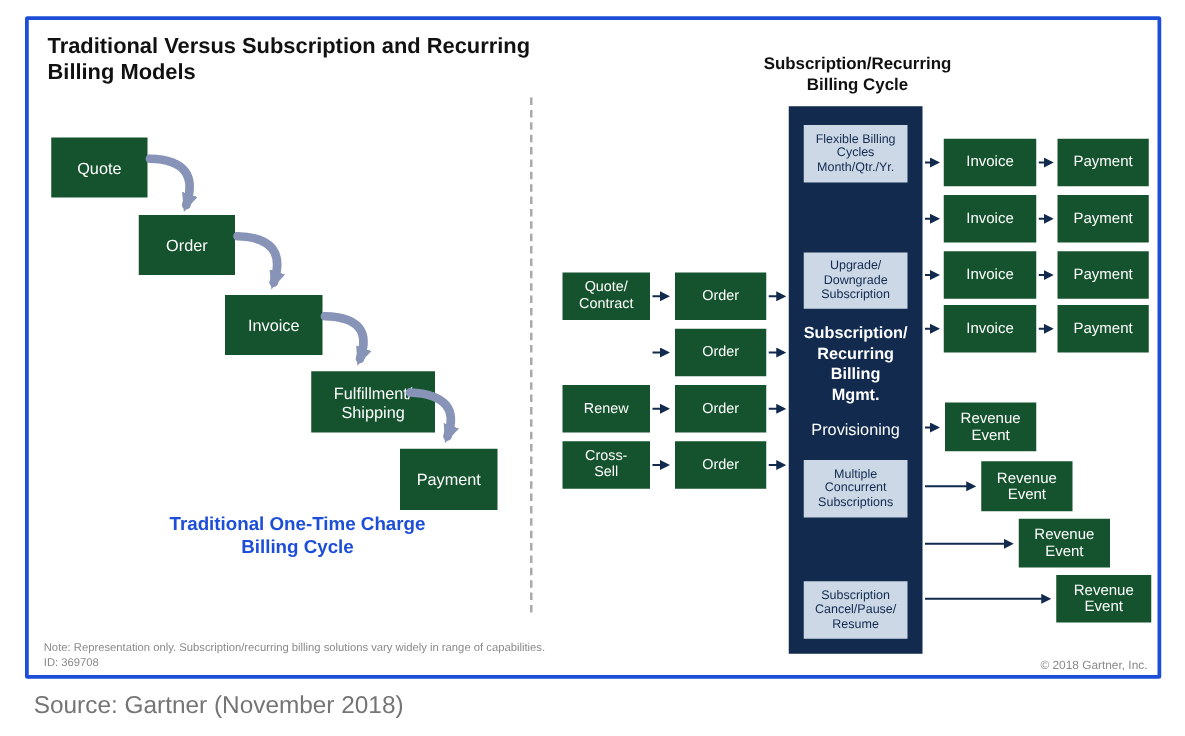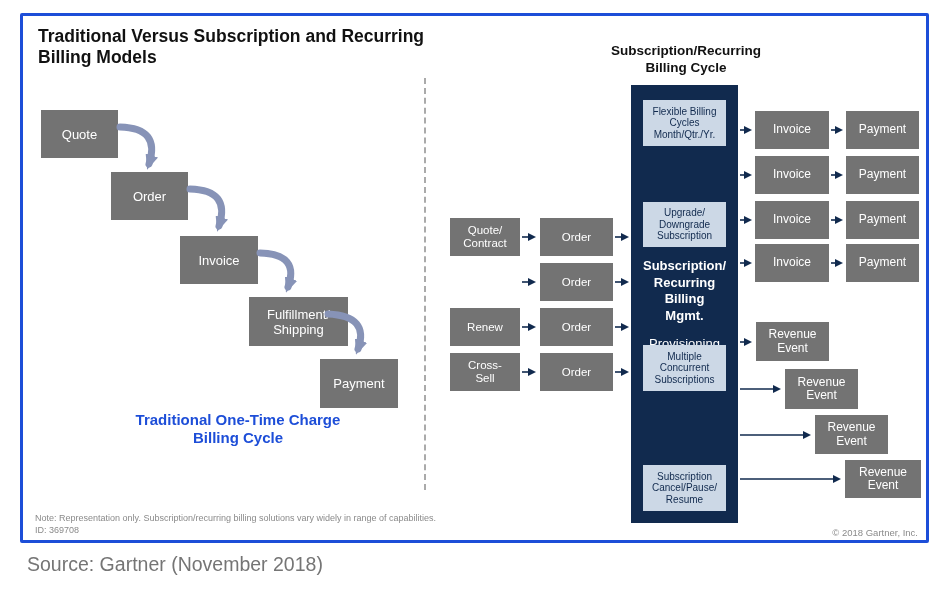--- a/index.html
+++ b/index.html
@@ -2,21 +2,21 @@
 <html><head>
 <meta charset="utf-8">
 <style>
   html,body{margin:0;padding:0;background:#ffffff;width:948px;height:589px;
     font-family:"Liberation Sans", sans-serif;}
   #frame{position:absolute;left:20px;top:13px;width:903px;height:524px;
     background:#fff;border:3px solid #1d4ed8;border-radius:2px;}
   .abs{position:absolute;}
   .box{position:absolute;display:flex;align-items:center;justify-content:center;
     text-align:center;white-space:pre-line;box-sizing:border-box;}
-  .navy{background:#737373;color:#ffffff;}
+  .navy{background:#14532d;color:#ffffff;}
   .light{background:#ccd8e6;color:#112a4e;font-size:10px;line-height:11.5px;}
   .cascade{font-size:13px;line-height:15px;}
   .sm{font-size:11.5px;line-height:13px;}
   .md{font-size:12px;line-height:13.5px;}
   .pretext{white-space:pre-line;}
   #page-title{left:15px;top:10px;width:460px;font-size:17.5px;line-height:21px;
     font-weight:bold;color:#111;}
   #left-caption{left:60px;top:395px;width:310px;text-align:center;font-weight:bold;
     font-size:15px;line-height:18px;color:#1d4ed8;}
   #right-title{left:543px;top:27px;width:240px;text-align:center;font-weight:bold;
@@ -58,21 +58,21 @@
 Cycles
 Month/Qtr./Yr.</div>
   <div class="box light" style="left:620px;top:186px;width:83px;height:45px;">Upgrade/
 Downgrade
 Subscription</div>
   <div id="engine-heading" class="abs">Subscription/
 Recurring
 Billing
 Mgmt.</div>
   <div id="provisioning-label" class="abs">Provisioning</div>
-  <div class="box light" style="left:620px;top:329px;width:83px;height:46px;">Multiple
+  <div class="box light" style="left:620px;top:352px;width:83px;height:46px;">Multiple
 Concurrent
 Subscriptions</div>
   <div class="box light" style="left:620px;top:449px;width:83px;height:46px;">Subscription
 Cancel/Pause/
 Resume</div>
 
   <div class="box navy sm" style="left:427px;top:202px;width:70px;height:38px;">Quote/
 Contract</div>
   <div class="box navy sm" style="left:517px;top:202px;width:73px;height:38px;">Order</div>
   <div class="box navy sm" style="left:517px;top:247px;width:73px;height:38px;">Order</div>

